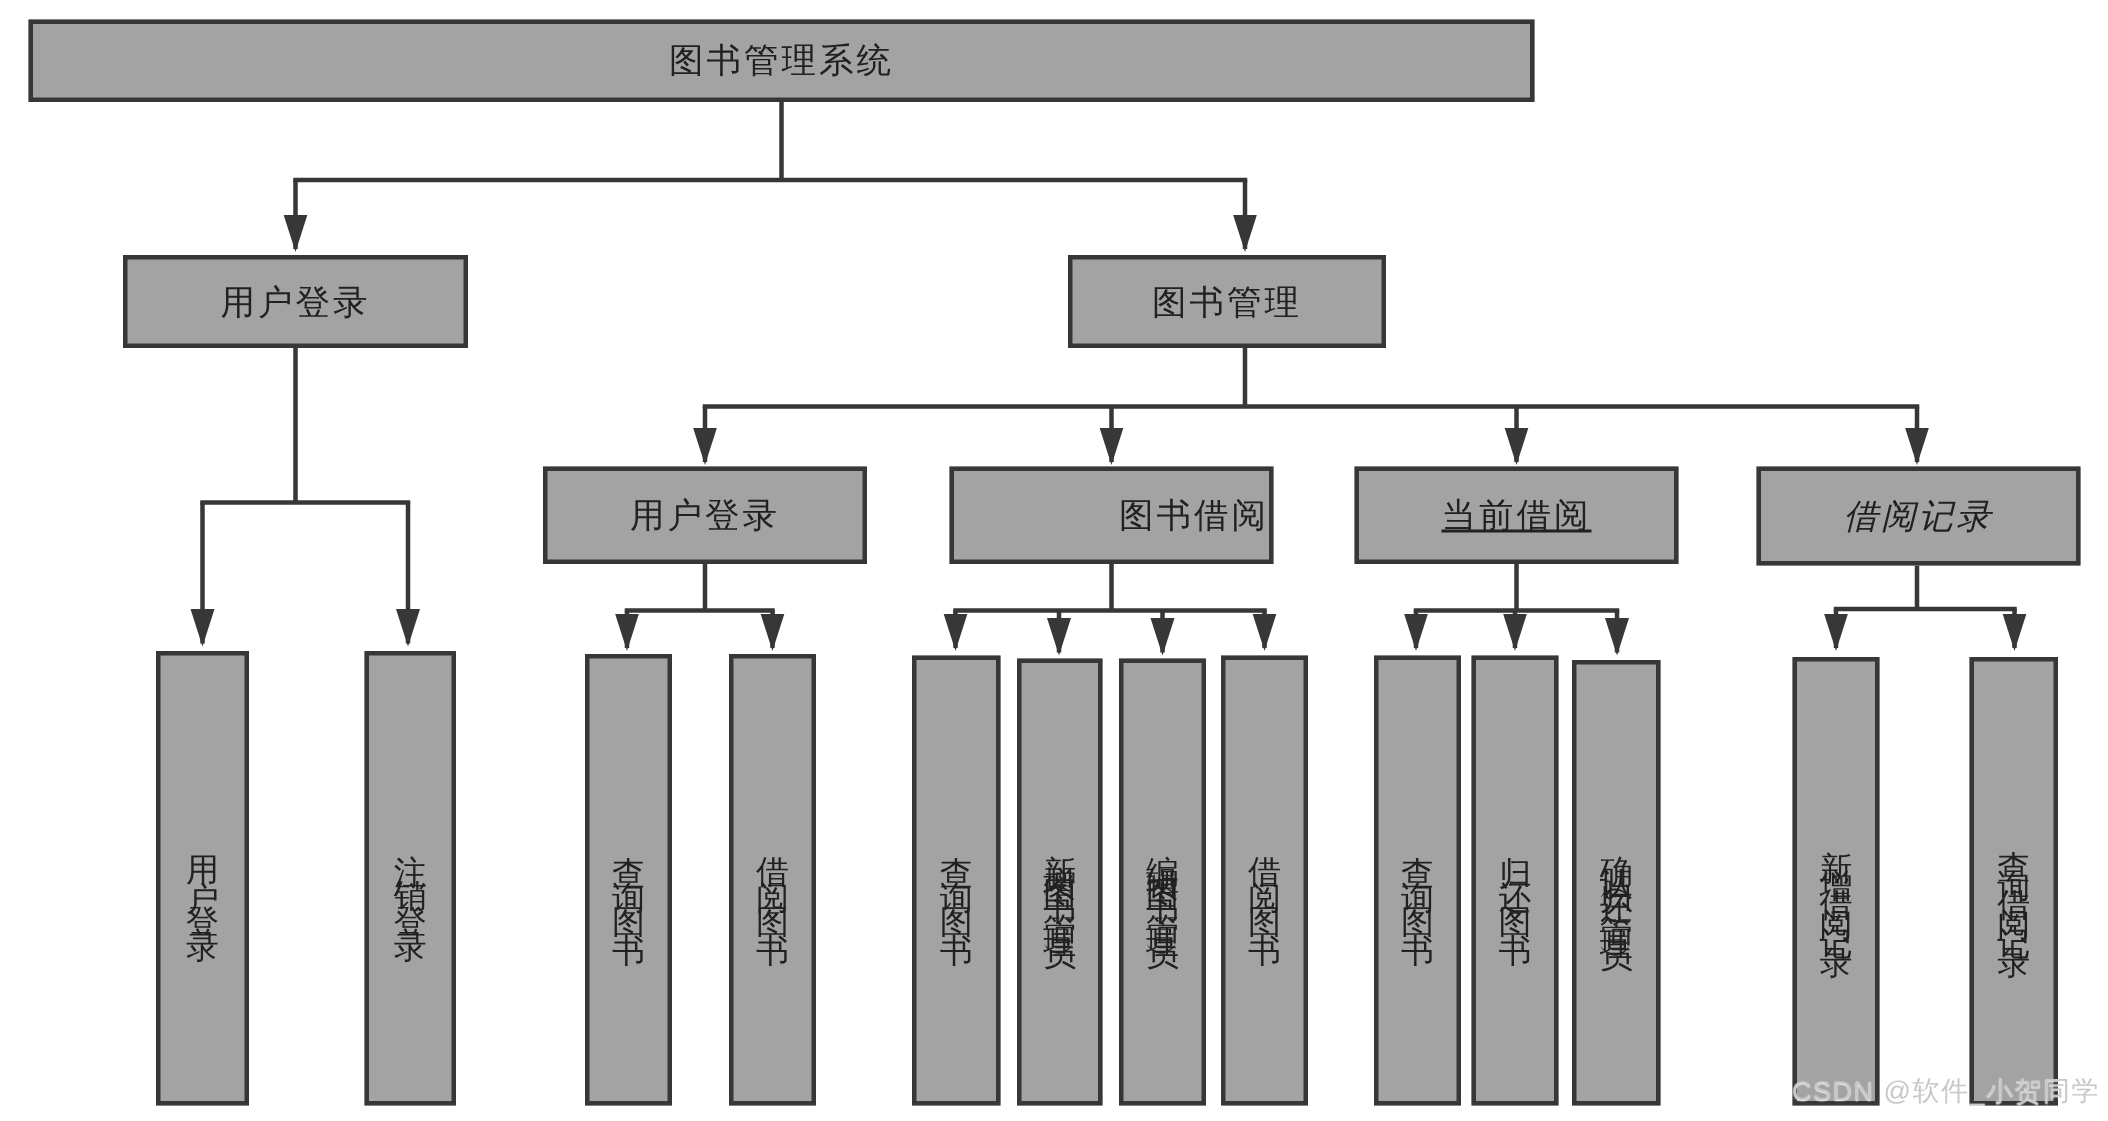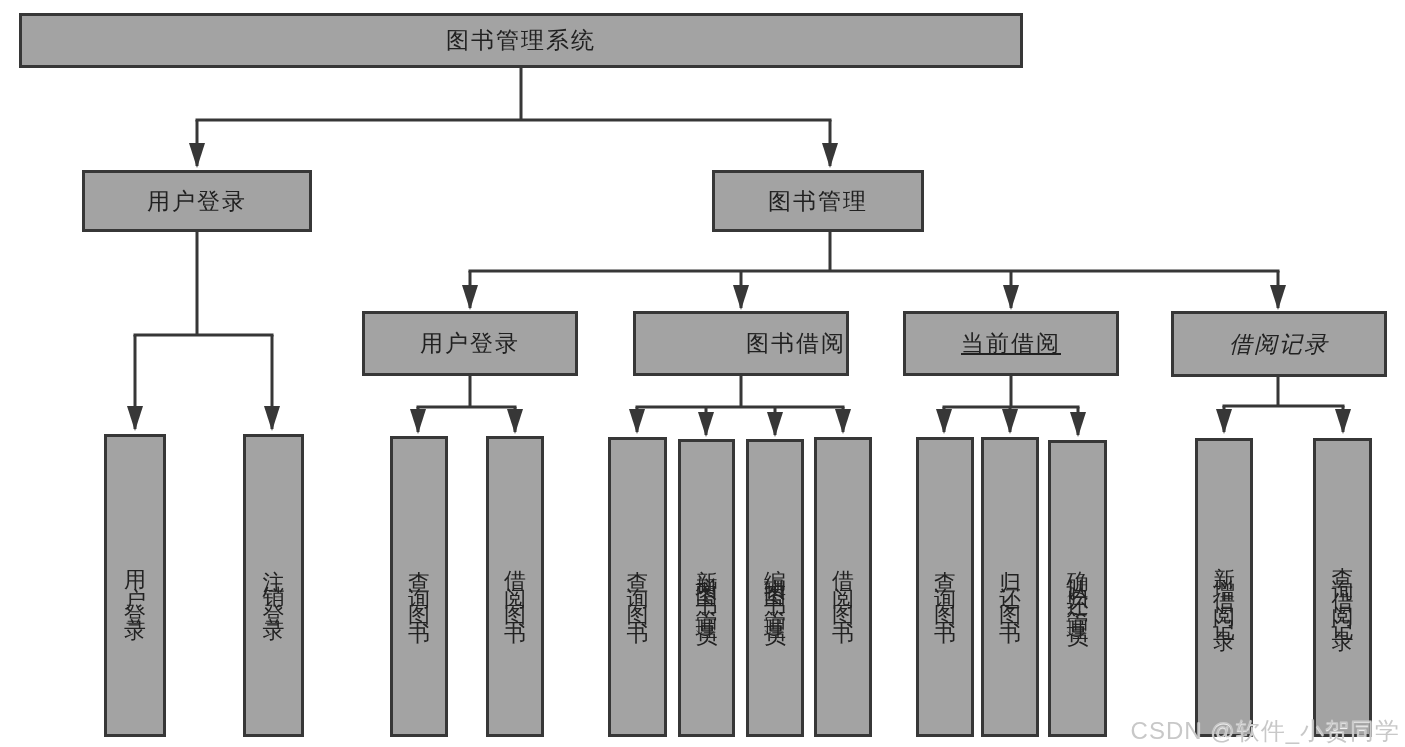--- a/index.html
+++ b/index.html
@@ -72,21 +72,21 @@
   #n-cb-return   { left: 981px;  top: 437px; width: 58px;   height: 300px; }
   #n-cb-confirm  { left: 1048px; top: 440px; width: 59px;   height: 297px; }
 
   #n-br-add      { left: 1195px; top: 438px; width: 58px;   height: 299px; }
   #n-br-query    { left: 1313px; top: 438px; width: 59px;   height: 299px; }
 
   .watermark {
     position: absolute;
     right: 5px;
     top: 715px;
-    font-size: 24px;
+    font-size: 18px;
     color: #c8c8c8;
     letter-spacing: 1px;
     white-space: nowrap;
     z-index: 5;
     text-shadow: 0 1px 1px #ffffff;
   }
 </style>
 </head>
 <body>
 

